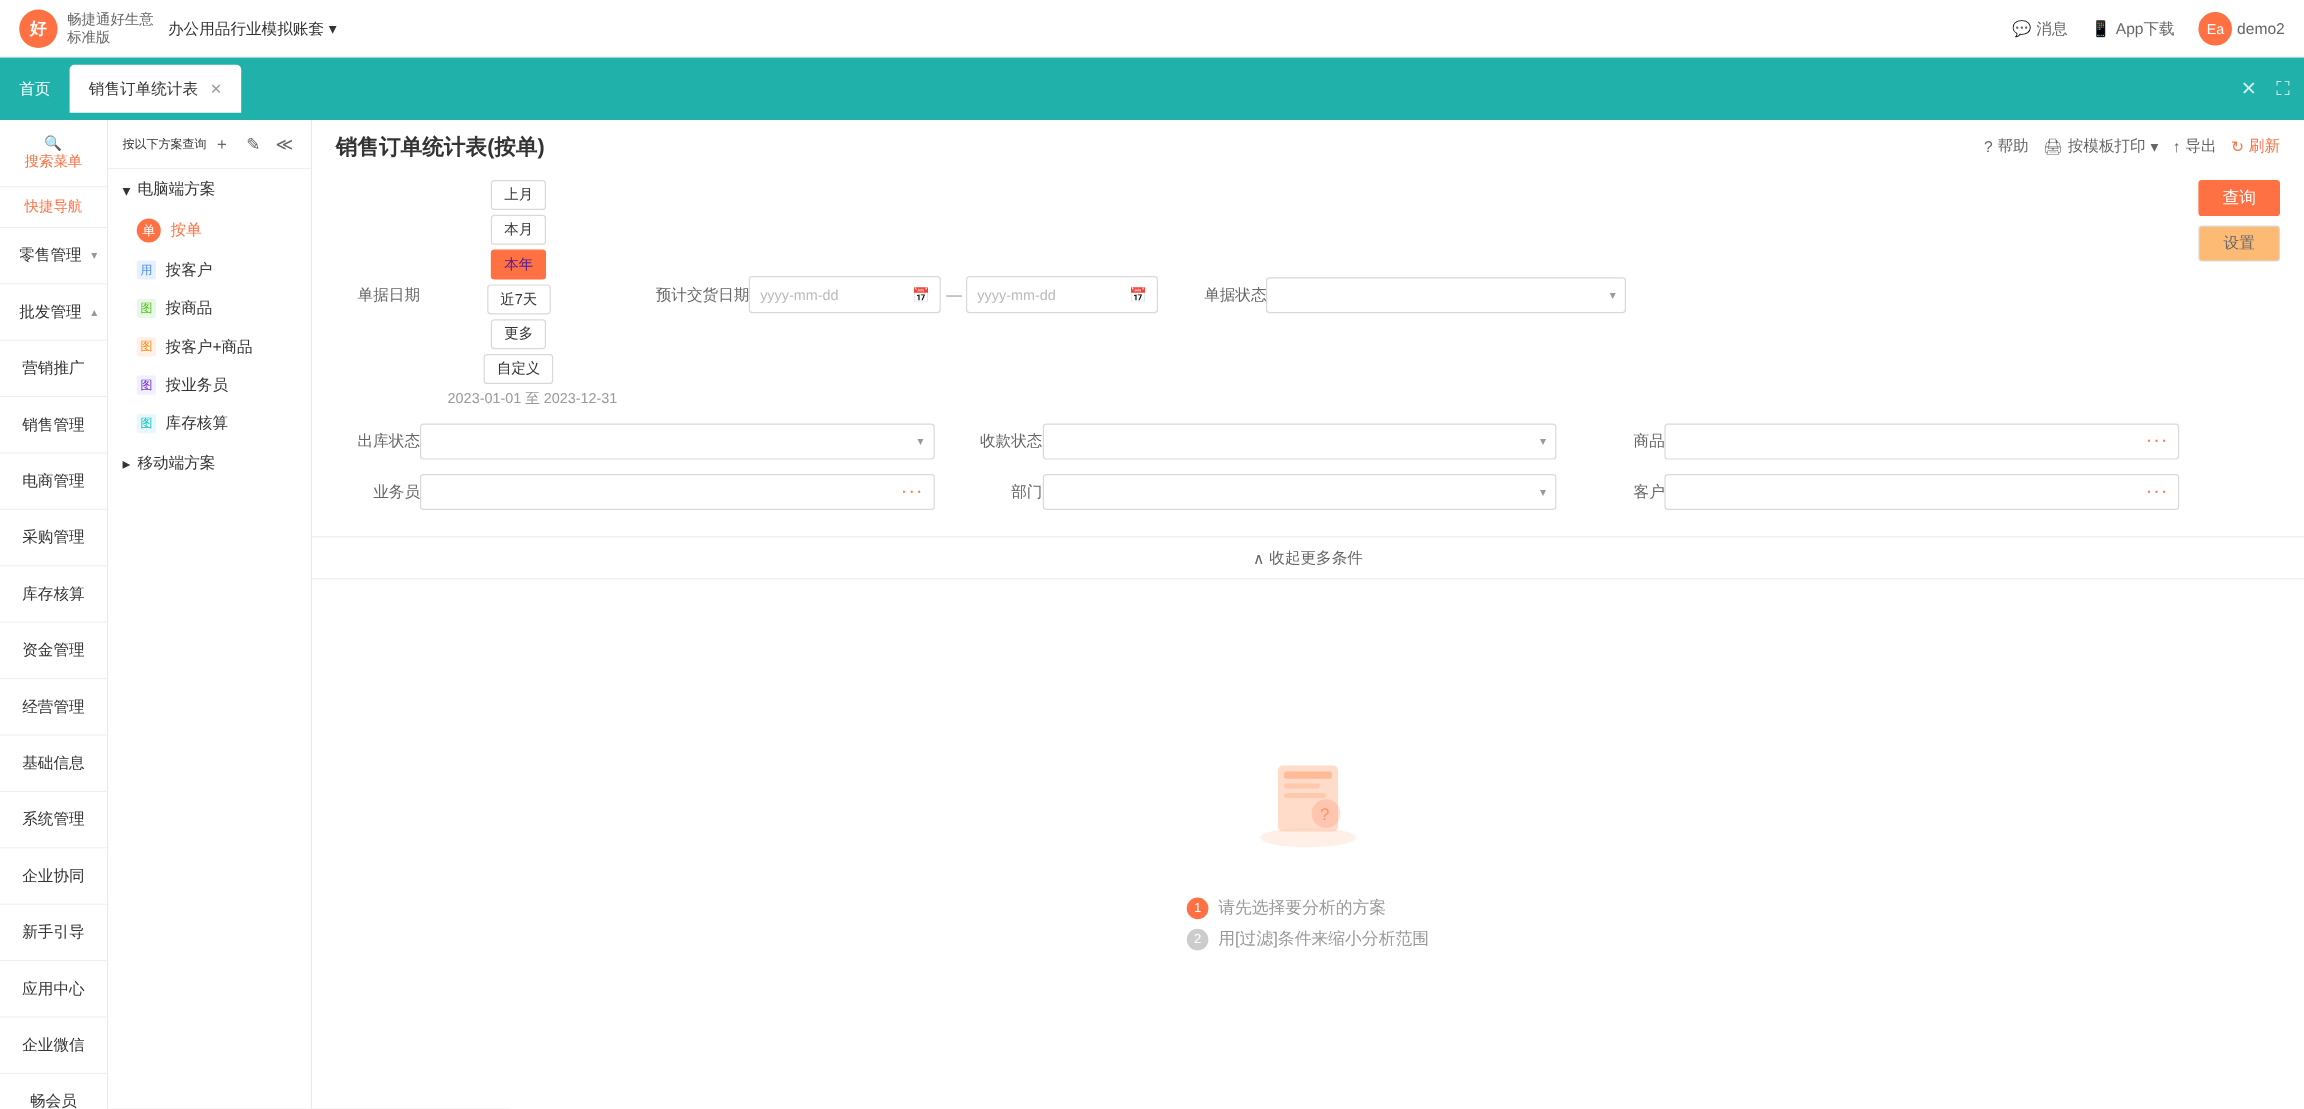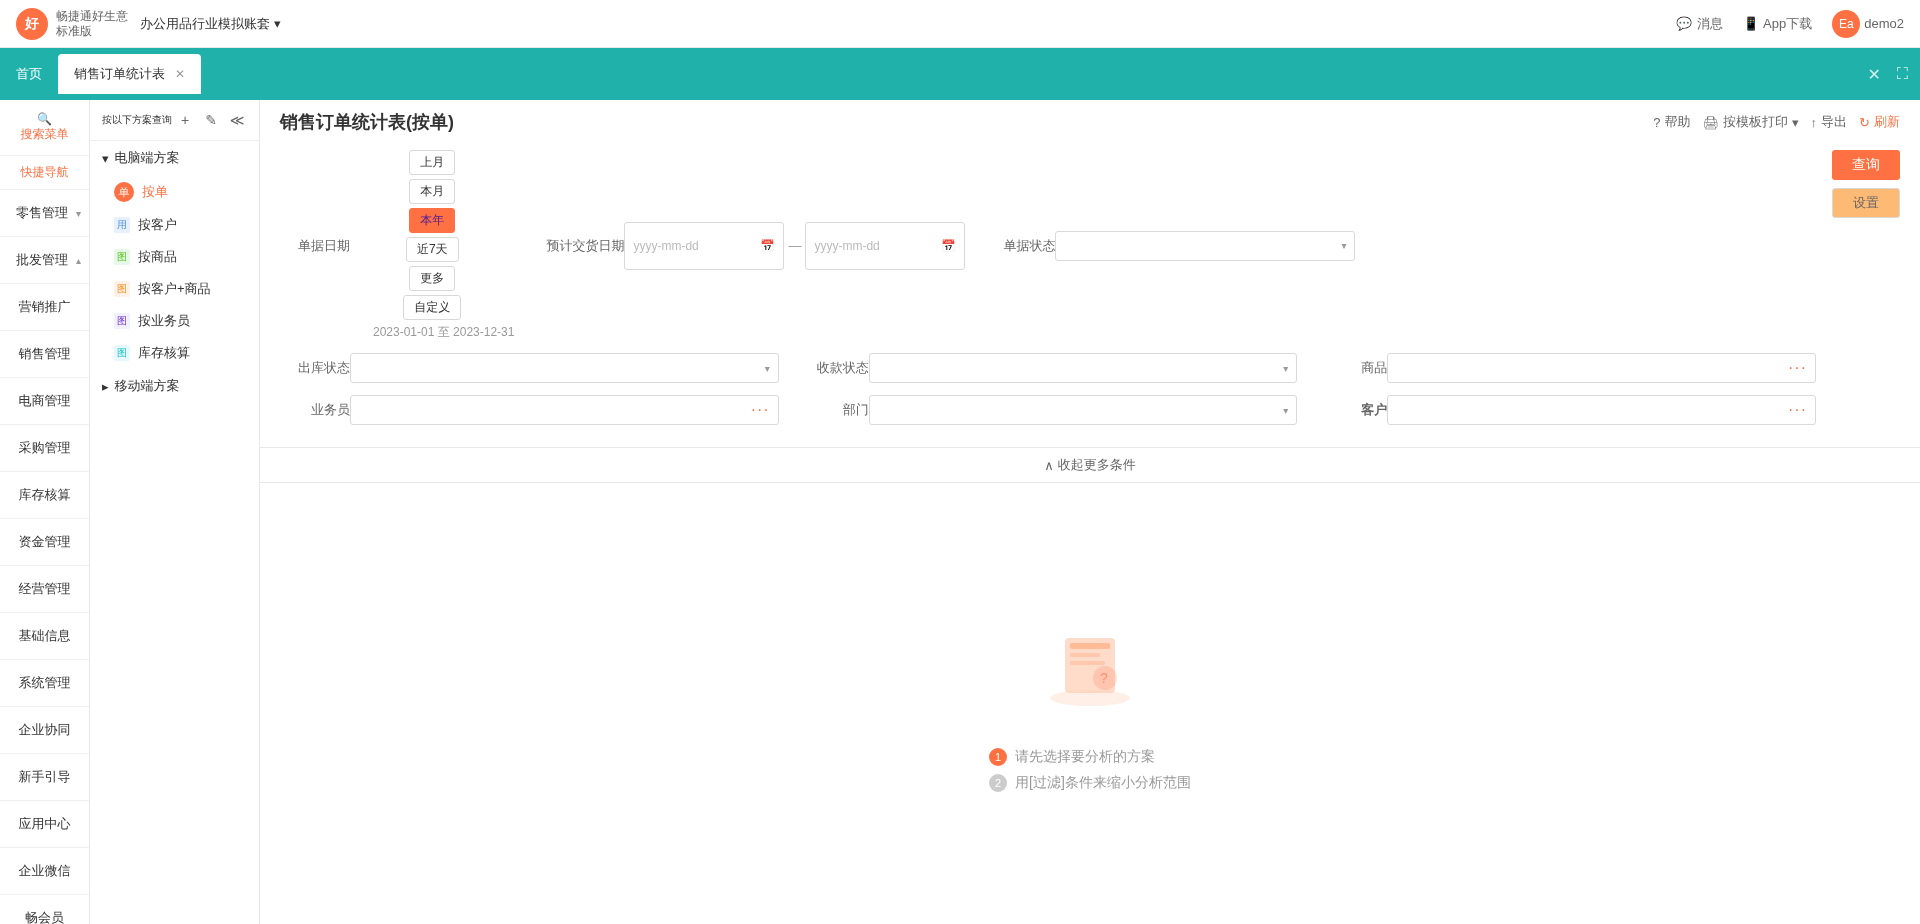--- a/index.html
+++ b/index.html
@@ -69,21 +69,21 @@
     .title-action { display: flex; align-items: center; gap: 4px; color: #666; cursor: pointer; }
     .title-action.orange { color: #ff7043; }
     .filter-row { display: flex; align-items: center; gap: 0; margin-bottom: 12px; }
     .filter-label { color: #666; font-size: 13px; white-space: nowrap; width: 70px; text-align: right; flex-shrink: 0; }
     .date-btns { display: flex; align-items: center; gap: 4px; flex-direction: column; }
     .date-btn { padding: 3px 10px; border: 1px solid #d9d9d9; border-radius: 3px; cursor: pointer; font-size: 12px; color: #333; background: #fff; }
     .date-btn.active { background: #ff7043; color: #4c1d95; border-color: #ff7043; }
     .date-range-text { font-size: 12px; color: #999; margin-left: 23px; }
     .filter-select { flex: 1; height: 30px; border: 1px solid #d9d9d9; border-radius: 3px; padding: 0 8px; display: flex; align-items: center; justify-content: space-between; cursor: pointer; background: #fff; font-size: 13px; color: #999; }
     .filter-select-arrow { color: #999; font-size: 10px; }
-    .filter-date-input { width: 160px; height: 48px; border: 1px solid #d9d9d9; border-radius: 3px; padding: 0 8px; display: flex; align-items: center; justify-content: space-between; cursor: pointer; background: #fff; font-size: 12px; color: #bbb; }
+    .filter-date-input { width: 160px; height: 31px; border: 1px solid #d9d9d9; border-radius: 3px; padding: 0 8px; display: flex; align-items: center; justify-content: space-between; cursor: pointer; background: #fff; font-size: 12px; color: #bbb; }
     .date-sep { color: #999; padding: 0 4px; }
     .more-dots { color: #ff7043; font-size: 16px; letter-spacing: 1px; cursor: pointer; }
 
     
     .query-btn { background: #ff7043; color: #fff; border: none; border-radius: 3px; padding: 6px 20px; font-size: 14px; cursor: pointer; white-space: nowrap; }
     .set-btn { background: #fdba74; color: #666; border: 1px solid #d9d9d9; border-radius: 3px; padding: 5px 16px; font-size: 13px; cursor: pointer; white-space: nowrap; }
 
     
     .collapse-bar { display: flex; align-items: center; justify-content: center; padding: 8px 0; background: #fff; border-bottom: 1px solid #e8e8e8; flex-shrink: 0; }
     .collapse-btn { display: flex; align-items: center; gap: 4px; color: #666; cursor: pointer; font-size: 13px; }
@@ -340,21 +340,21 @@
                 <span></span>
                 <span class="more-dots">···</span>
               </div>
 
               <span class="filter-label" style="margin-left:20px;">部门</span>
               <div class="filter-select">
                 <span></span>
                 <span class="filter-select-arrow">▾</span>
               </div>
 
-              <span class="filter-label" style="margin-left:20px;font-weight:bold;">客户</span>
+              <span class="filter-label" style="margin-left:20px;">客户</span>
               <div class="filter-select">
                 <span></span>
                 <span class="more-dots">···</span>
               </div>
             </div>
           </div>
 
           <div style="display:flex;flex-direction:column;gap:8px;flex-shrink:0;padding-top:0;">
             <button class="query-btn">查询</button>
             <button class="set-btn">设置</button>

